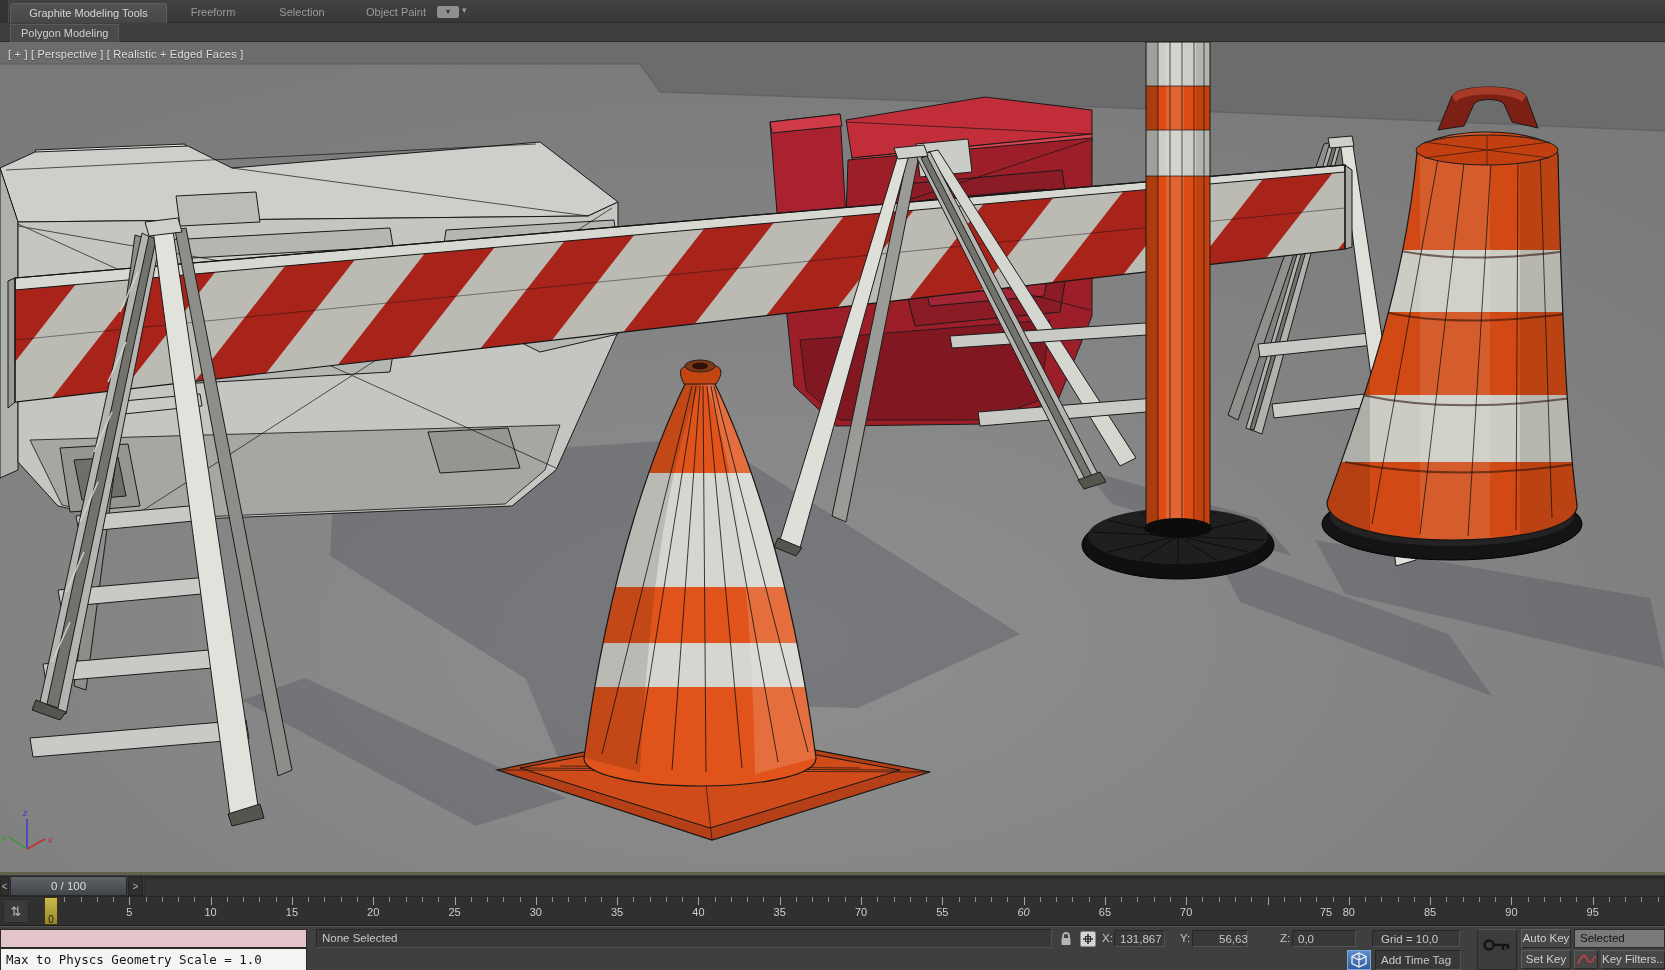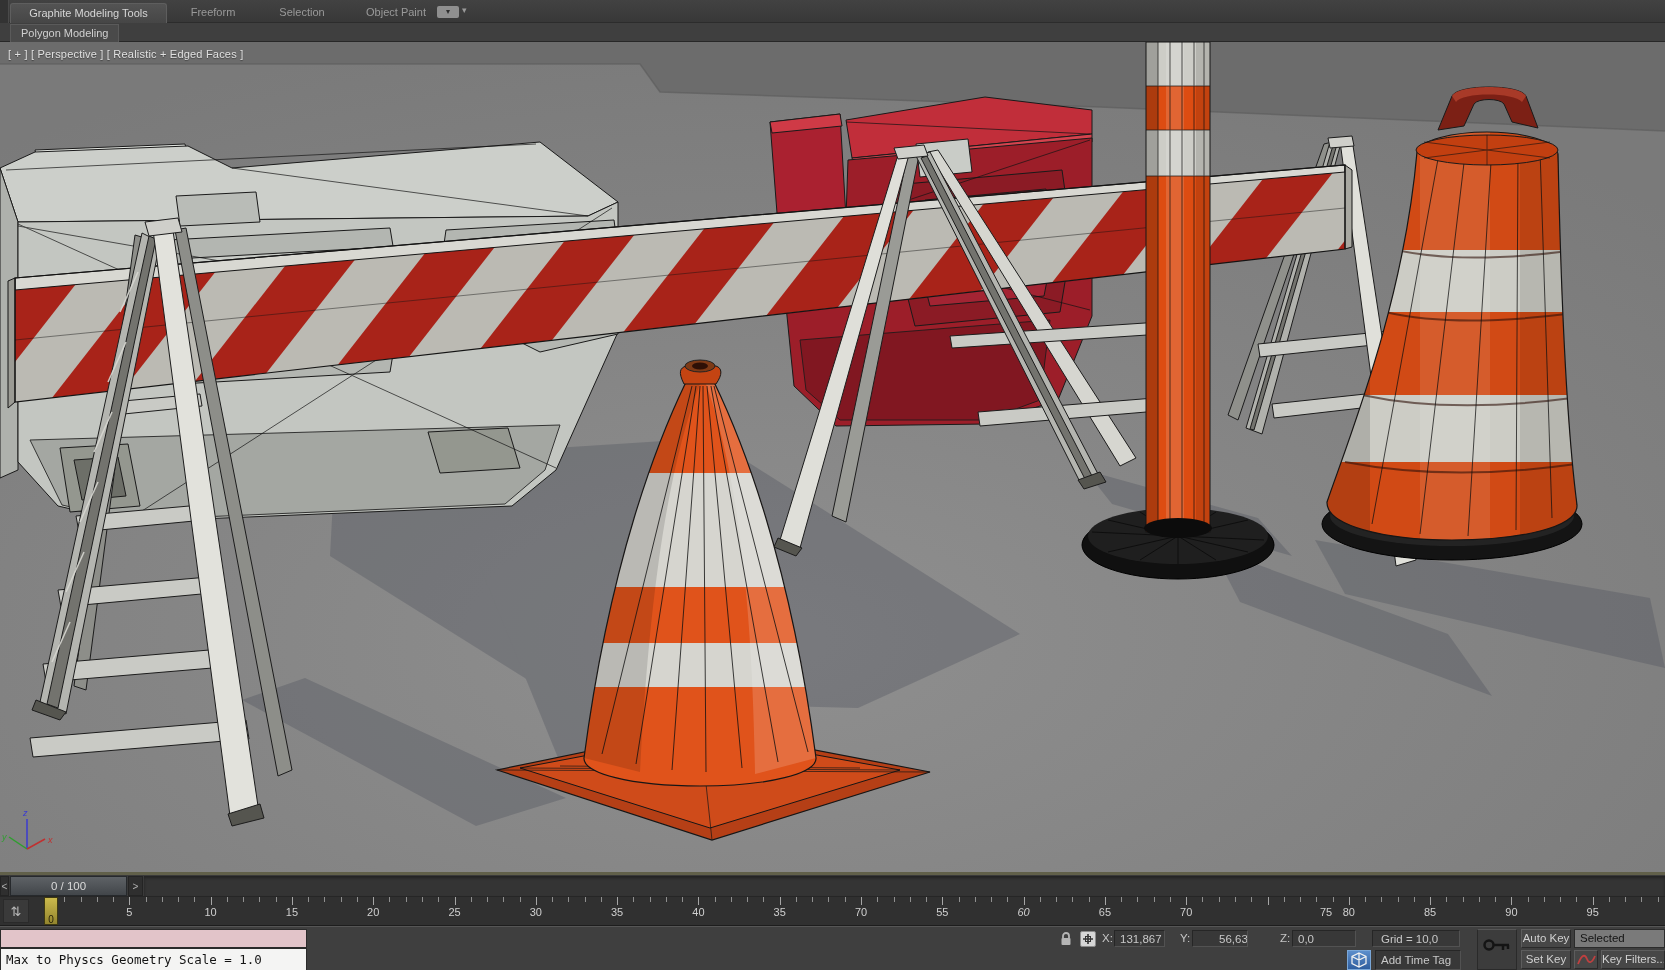--- a/index.html
+++ b/index.html
@@ -483,20 +483,21 @@
       <div class="tick" style="left: 1641.48px;"></div>
       <div class="tick" style="left: 1657.74px;"></div>
     </div>
   <div class="abs" id="tl-marker">0</div>
 </div>
 
 <div class="abs" id="statusbar">
   <div class="abs" id="listener-pink"></div>
   <div class="abs" id="listener-white">Max to Physcs Geometry Scale = 1.0</div>
 
+  <div class="abs fld" style="left:316px;top:2px;width:736px;height:19px;">None Selected</div>
 
   <div class="abs" style="left:1058px;top:4px;">
     <svg width="16" height="16">
         <path d="M5,7 L5,5 a3,3 0 0 1 6,0 L11,7" fill="none" stroke="#b5b5b5" stroke-width="1.8"></path>
         <rect x="3.5" y="7" width="9" height="7" rx="1" fill="#b5b5b5"></rect>
       </svg>
   </div>
   <div class="abs" style="left:1080px;top:4px;width:16px;height:16px;background:#d6d6d6;border:1px solid #8a8a8a;border-radius:2px;">
     <svg width="14" height="14">
         <path d="M7,2 V12 M2,7 H12" stroke="#333" stroke-width="1.6"></path>

